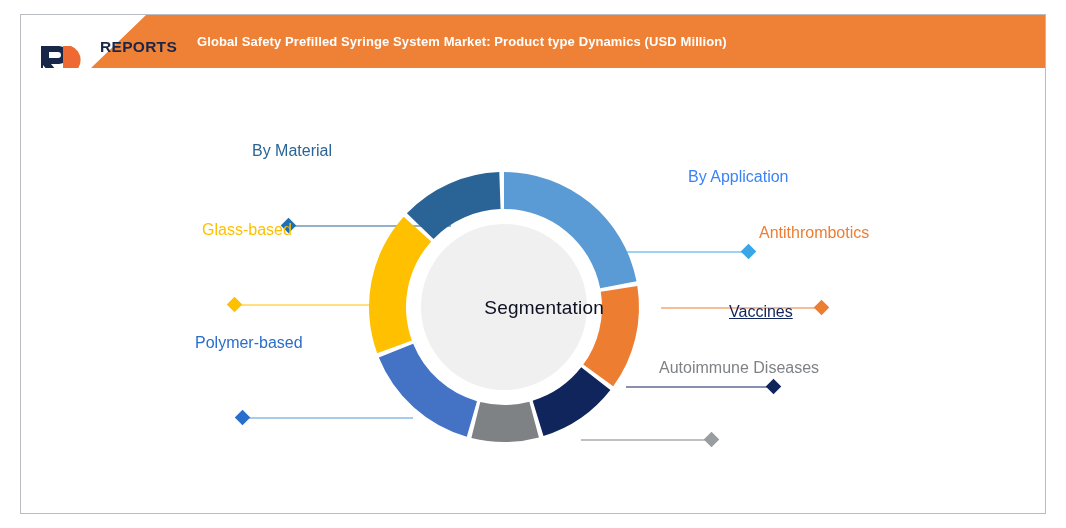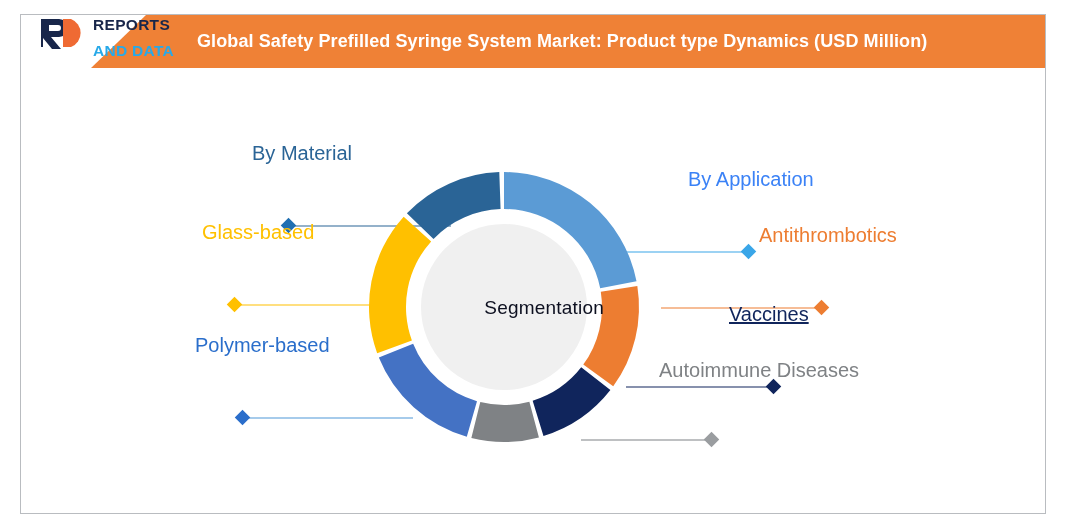--- a/index.html
+++ b/index.html
@@ -22,51 +22,51 @@
     width: 100%; height: 53px;
     overflow: hidden;
   }
   #header-bar {
     position: absolute; left: 0; top: 0;
     width: 100%; height: 53px;
     background: #ef8136;
     clip-path: polygon(125px 0, 100% 0, 100% 100%, 70px 100%);
   }
   #logo {
-    position: absolute; left: 18px; top: 2px;
-    display: flex; align-items: flex-start; gap: 10px;
+    position: absolute; left: 18px; top: 24px;
+    display: flex; align-items: center; gap: 17px;
     z-index: 3;
   }
   #logo-mark { position: relative; width: 44px; height: 32px; }
   #logo-mark svg { display: block; }
   #logo-text { line-height: 1; }
   .logo-line1 {
     font-size: 15.5px; font-weight: bold; letter-spacing: 0.3px;
     color: #18264a; display: block;
   }
   .logo-line2 {
     font-size: 15.5px; font-weight: bold; letter-spacing: 0.3px;
     color: #28a9e8; display: block; margin-top: 10px;
   }
   #header-title {
     position: absolute; left: 176px; top: 0;
     height: 53px; display: flex; align-items: center;
-    color: #ffffff; font-size: 18px; font-weight: bold;
+    color: #ffffff; font-size: 13px; font-weight: bold;
     letter-spacing: 0.1px; z-index: 3;
     white-space: nowrap;
   }
   
   #chart-area {
     position: absolute; left: 0; top: 53px;
     width: 100%; height: 447px;
   }
   #donut-svg { position: absolute; left: 0; top: 0; }
   .leader-label {
     position: absolute;
-    font-size: 20px;
+    font-size: 16px;
     white-space: nowrap;
     line-height: 1;
   }
   #center-label {
     position: absolute;
     width: 200px;
     text-align: right;
     font-size: 19px;
     color: #0d1020;
     letter-spacing: 0.2px;

